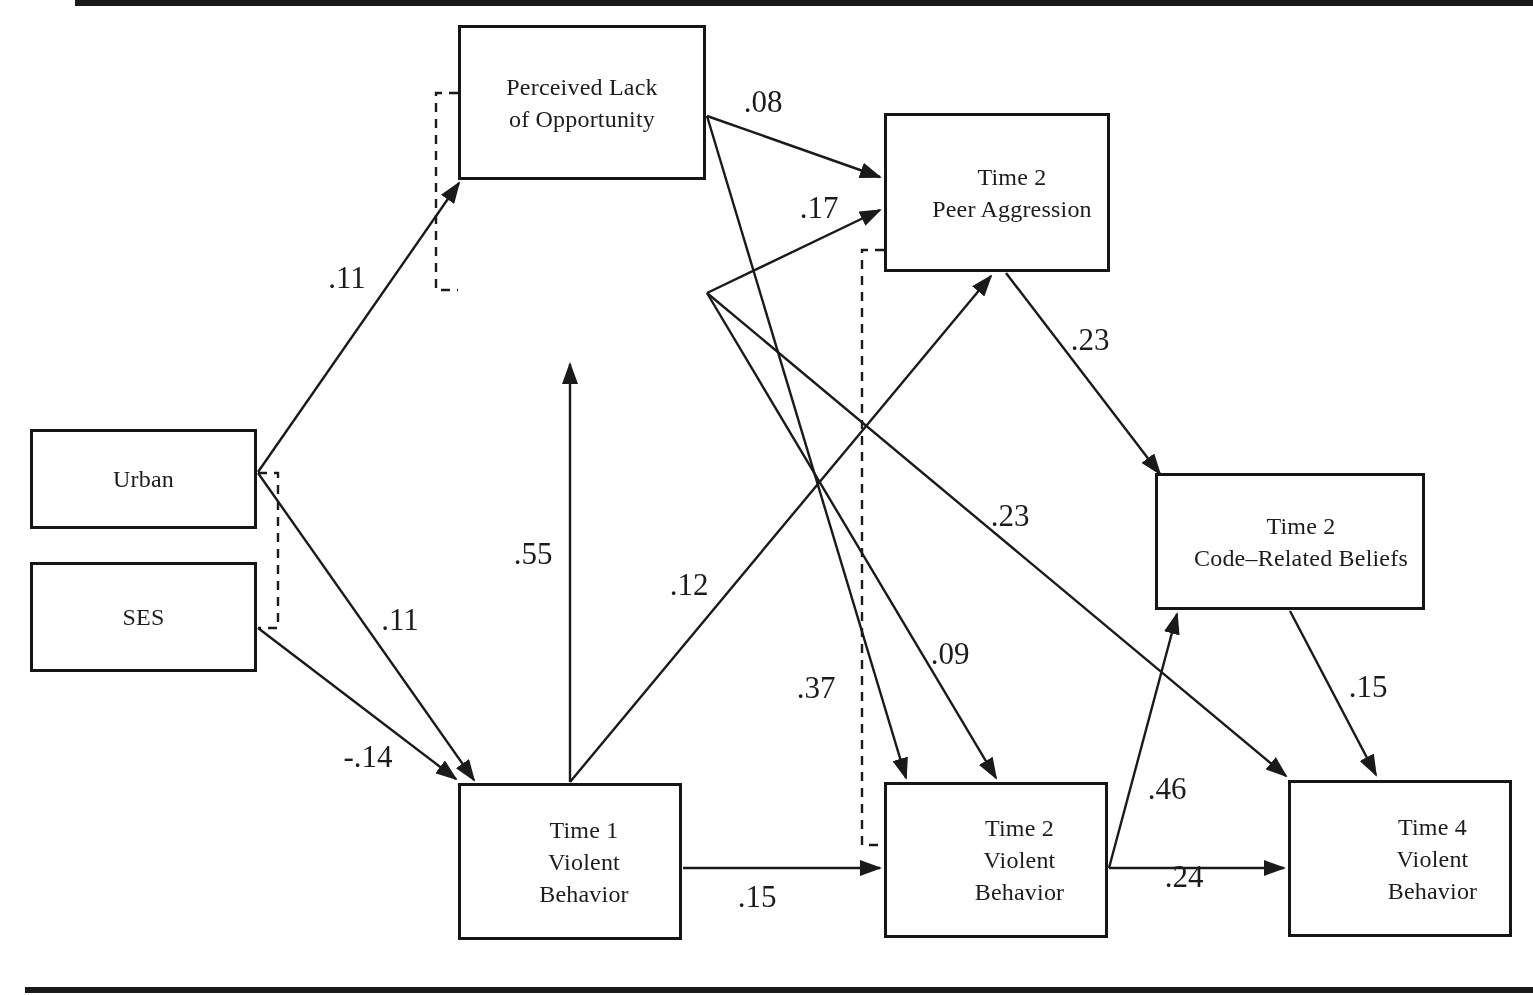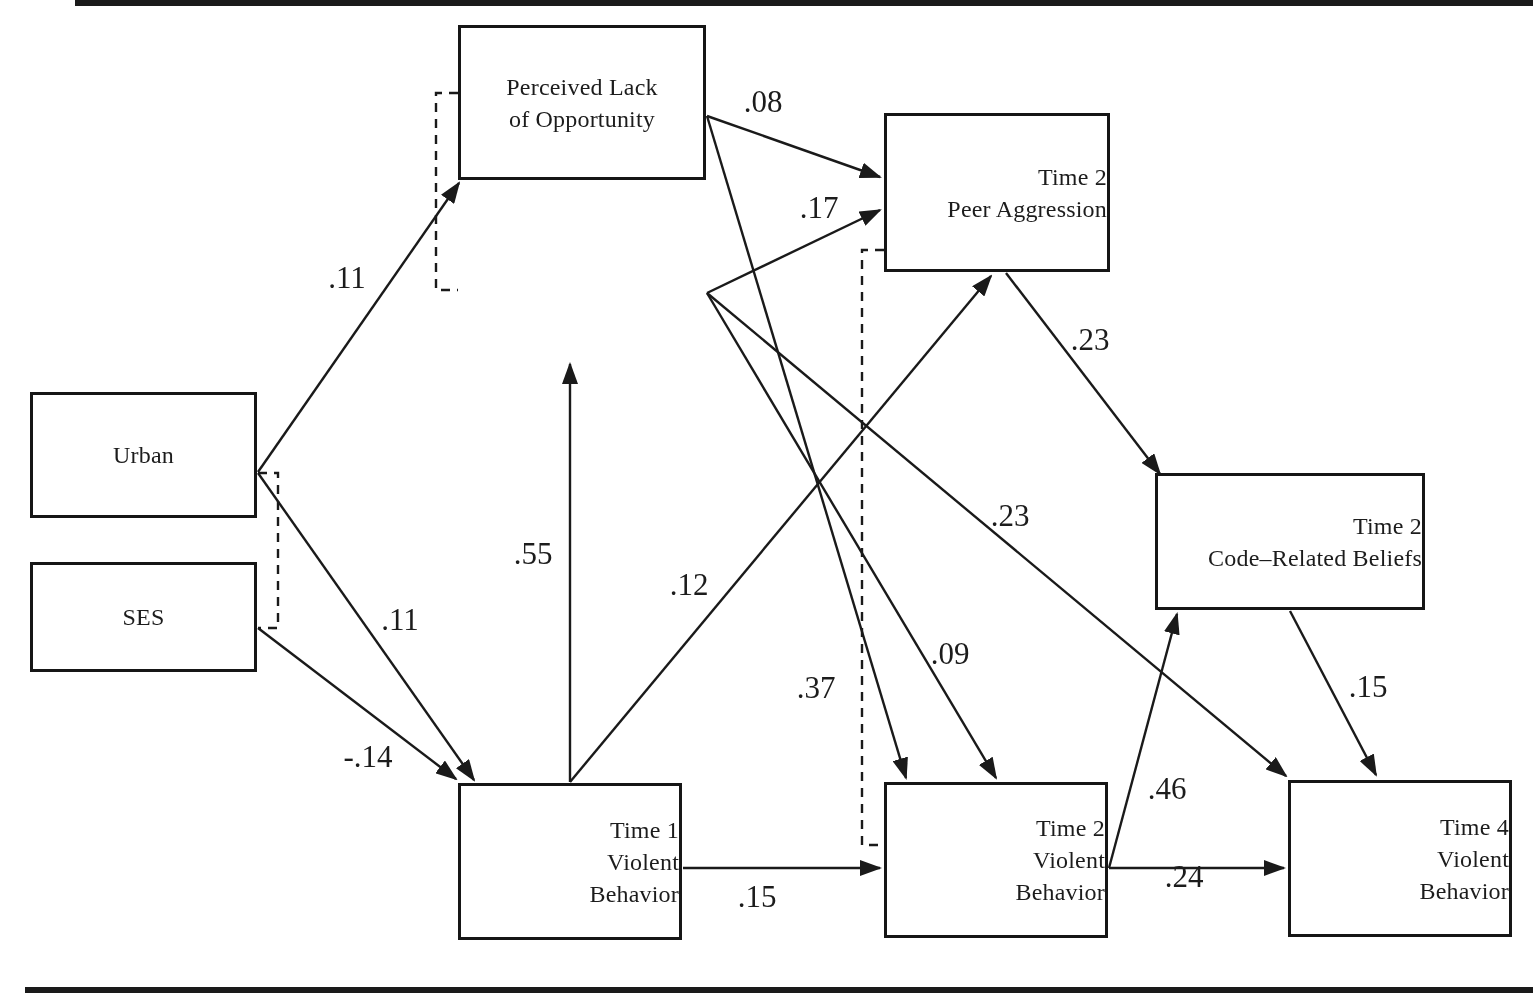--- a/index.html
+++ b/index.html
@@ -17,21 +17,21 @@
     position:absolute;
     box-sizing:border-box;
     border:3px solid #161616;
     background:#ffffff;
     display:flex;flex-direction:column;justify-content:center;
     z-index:2;
     font-size:24px;line-height:32px;
     letter-spacing:0.2px;
   }
   .node.center{align-items:center;text-align:center;}
-  .node.left{align-items:flex-end;text-align:left;}
+  .node.left{align-items:center;text-align:left;}
   .nl{white-space:nowrap;}
   .coef{
     position:absolute;z-index:3;
     transform:translate(-50%,-50%);
     font-size:31px;
     white-space:nowrap;
   }
 </style>
 </head>
 <body>
@@ -64,21 +64,21 @@
       <line x1="1109" y1="868" x2="1177" y2="614" marker-end="url(#ah)"></line>
       <line x1="1109" y1="868" x2="1284" y2="868" marker-end="url(#ah)"></line>
       <line x1="1290" y1="611" x2="1376" y2="775" marker-end="url(#ah)"></line>
 
       <polyline points="458,93 436,93 436,290 458,290" stroke-dasharray="9 7"></polyline>
       <polyline points="258,473 278,473 278,628 258,628" stroke-dasharray="9 7"></polyline>
       <polyline points="884,250 862,250 862,845 884,845" stroke-dasharray="9 7"></polyline>
     </g>
   </svg>
 
-  <div class="node center" style="left:30px;top:392px;width:227px;height:126px">
+  <div class="node center" style="left:30px;top:429px;width:227px;height:100px">
     <div class="nl">Urban</div>
   </div>
 
   <div class="node center" style="left:458px;top:25px;width:248px;height:155px">
     <div class="nl">Perceived Lack</div>
     <div class="nl">of Opportunity</div>
   </div>
 
   <div class="node center" style="left:30px;top:562px;width:227px;height:110px">
     <div class="nl">SES</div>

